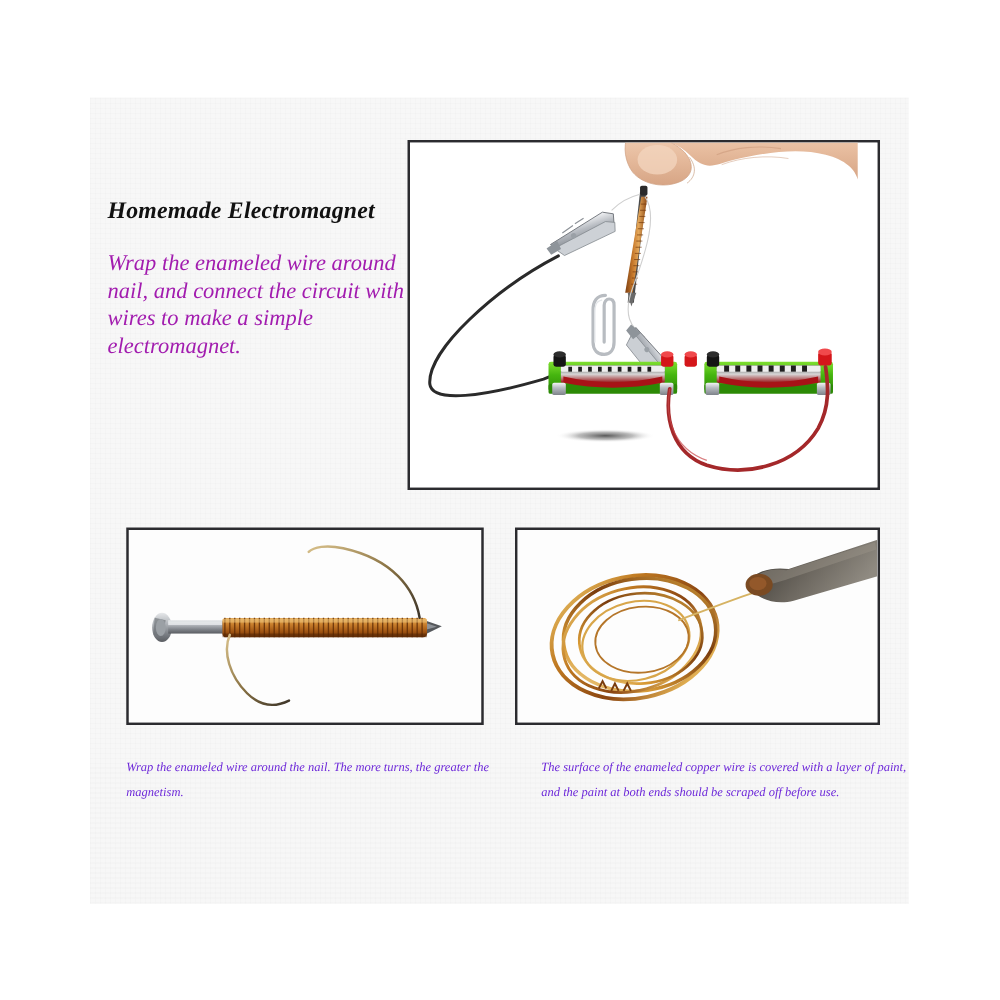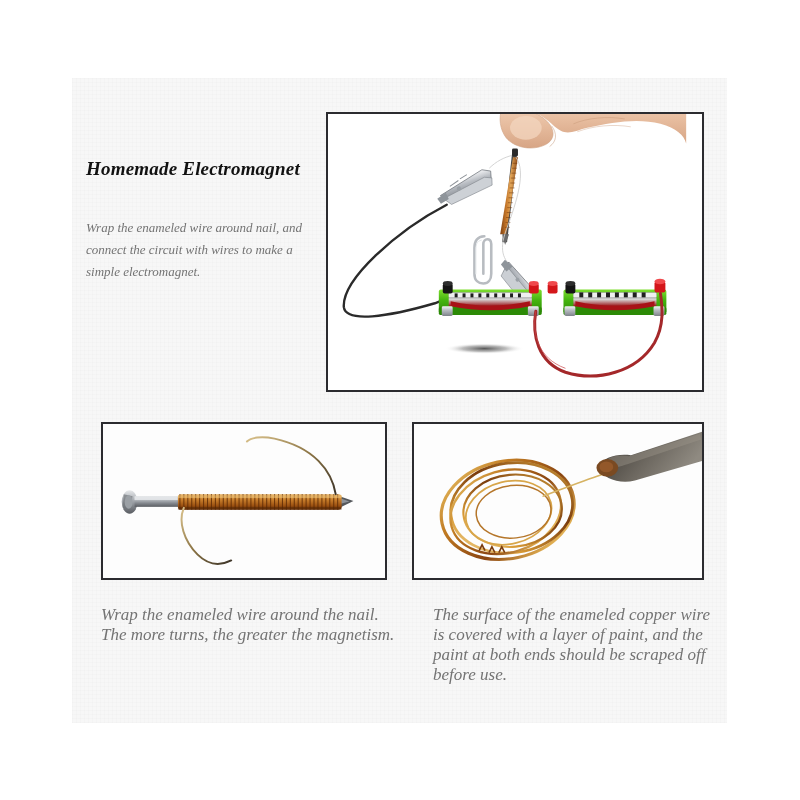--- a/index.html
+++ b/index.html
@@ -19,38 +19,38 @@
       #f7f7f7;
   }
 
   
   #textblock{position:absolute;left:86px;top:158px;width:240px;}
   #title{
     font-size:19px;font-weight:bold;font-style:italic;color:#111;
     letter-spacing:.2px;white-space:nowrap;
   }
   #intro{
-    margin-top:37px;font-size:13px;font-style:italic;color:#737373;
+    margin-top:19px;font-size:18px;font-style:italic;color:#a21caf;
     line-height:22px;
   }
 
   
   .panel{
     position:absolute;background:#ffffff;border:2px solid #2b2b2f;
     overflow:hidden;box-sizing:border-box;
   }
   #panel-main{left:326px;top:112px;width:378px;height:280px;}
   #panel-nail{left:101px;top:422px;width:286px;height:158px;}
   #panel-wire{left:412px;top:422px;width:292px;height:158px;}
 
   .photo{position:absolute;left:0;top:0;width:100%;height:100%;display:block;}
 
   
   .caption{
-    position:absolute;font-size:17px;font-style:italic;color:#737373;
+    position:absolute;font-size:10px;font-style:italic;color:#6d28d9;
     line-height:20px;
   }
   #cap-nail{left:101px;top:605px;width:300px;}
   #cap-wire{left:421px;top:605px;width:292px;margin-left:12px;}
 </style>
 </head>
 <body>
 
 <div id="page">
 

